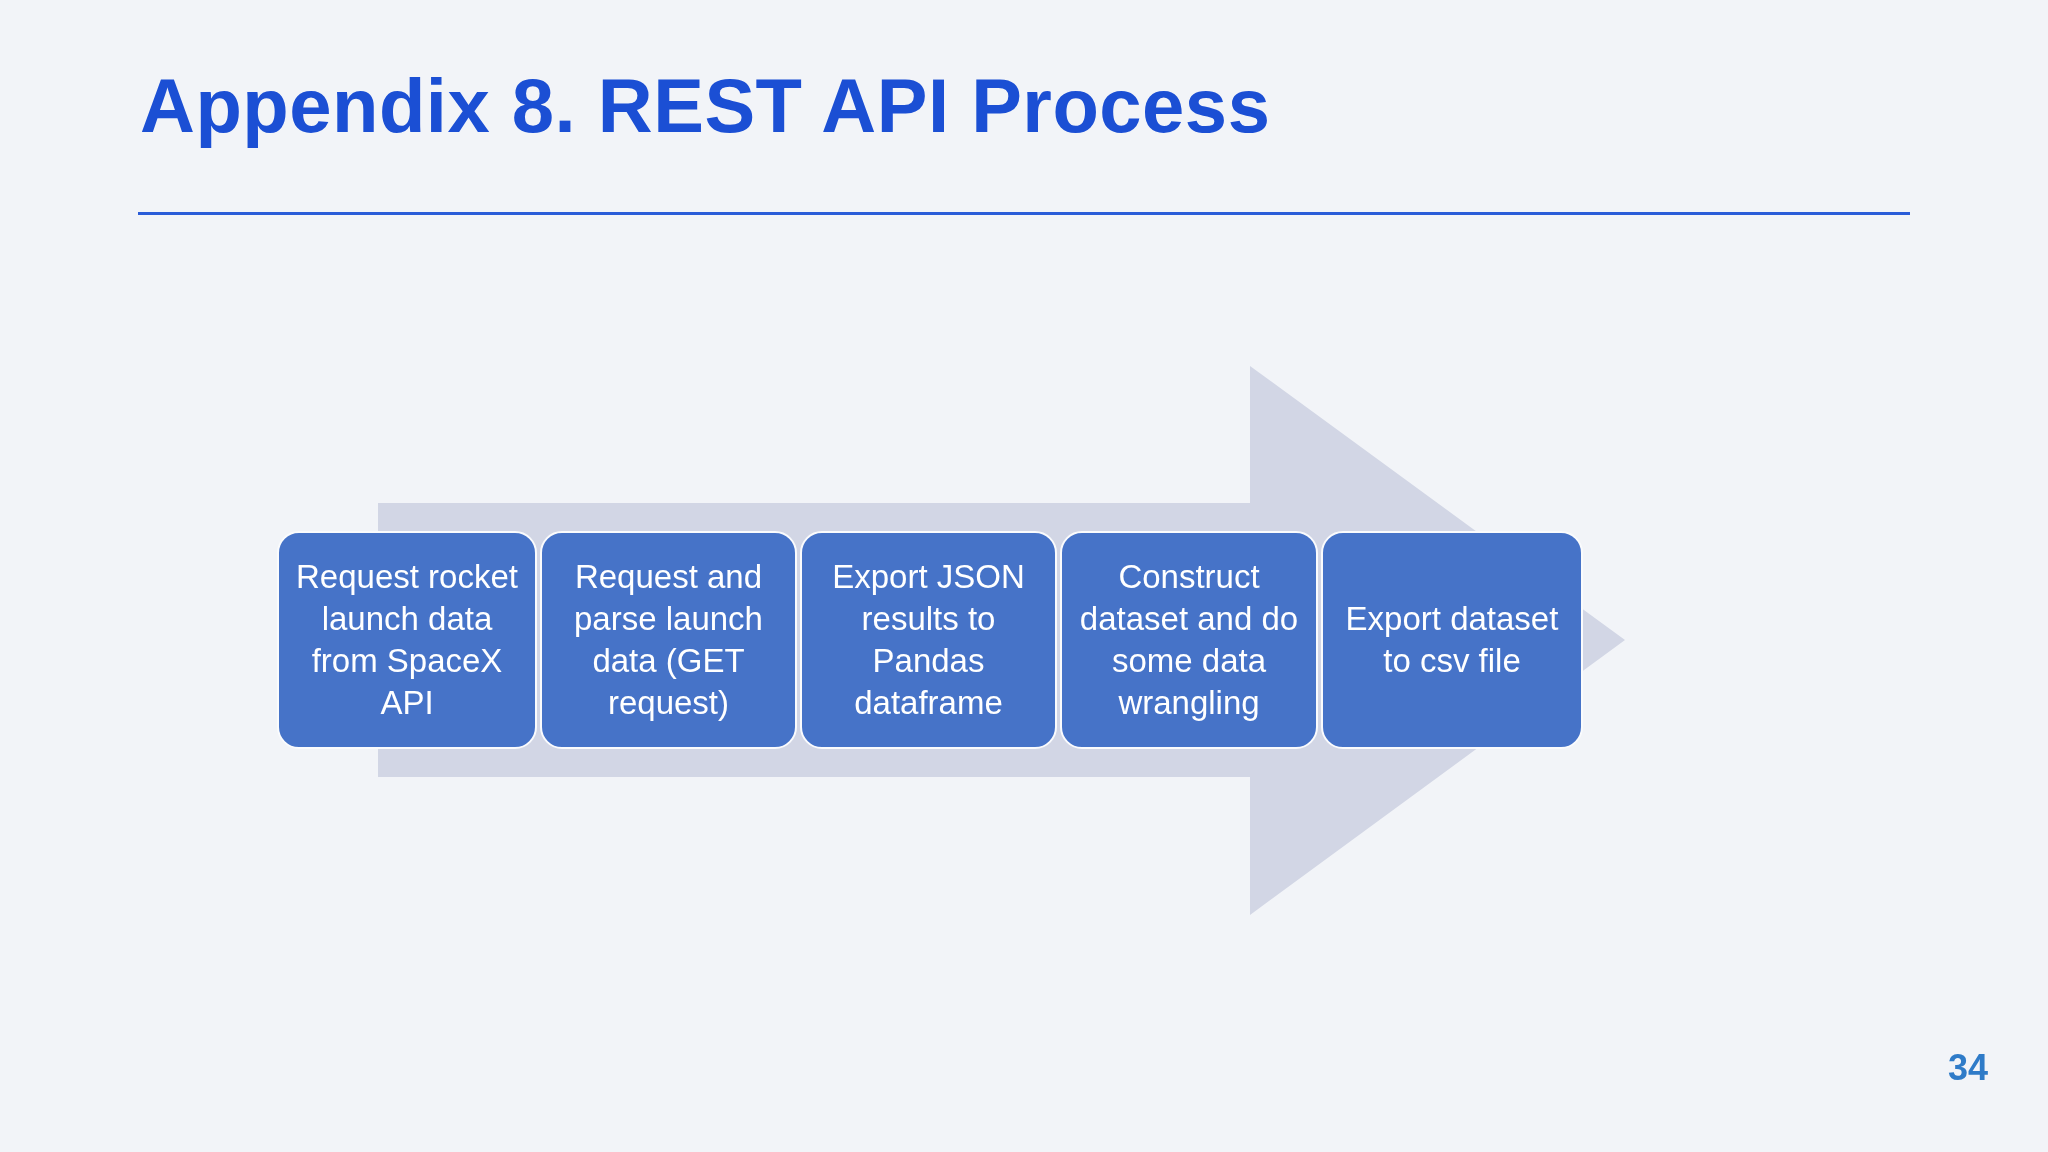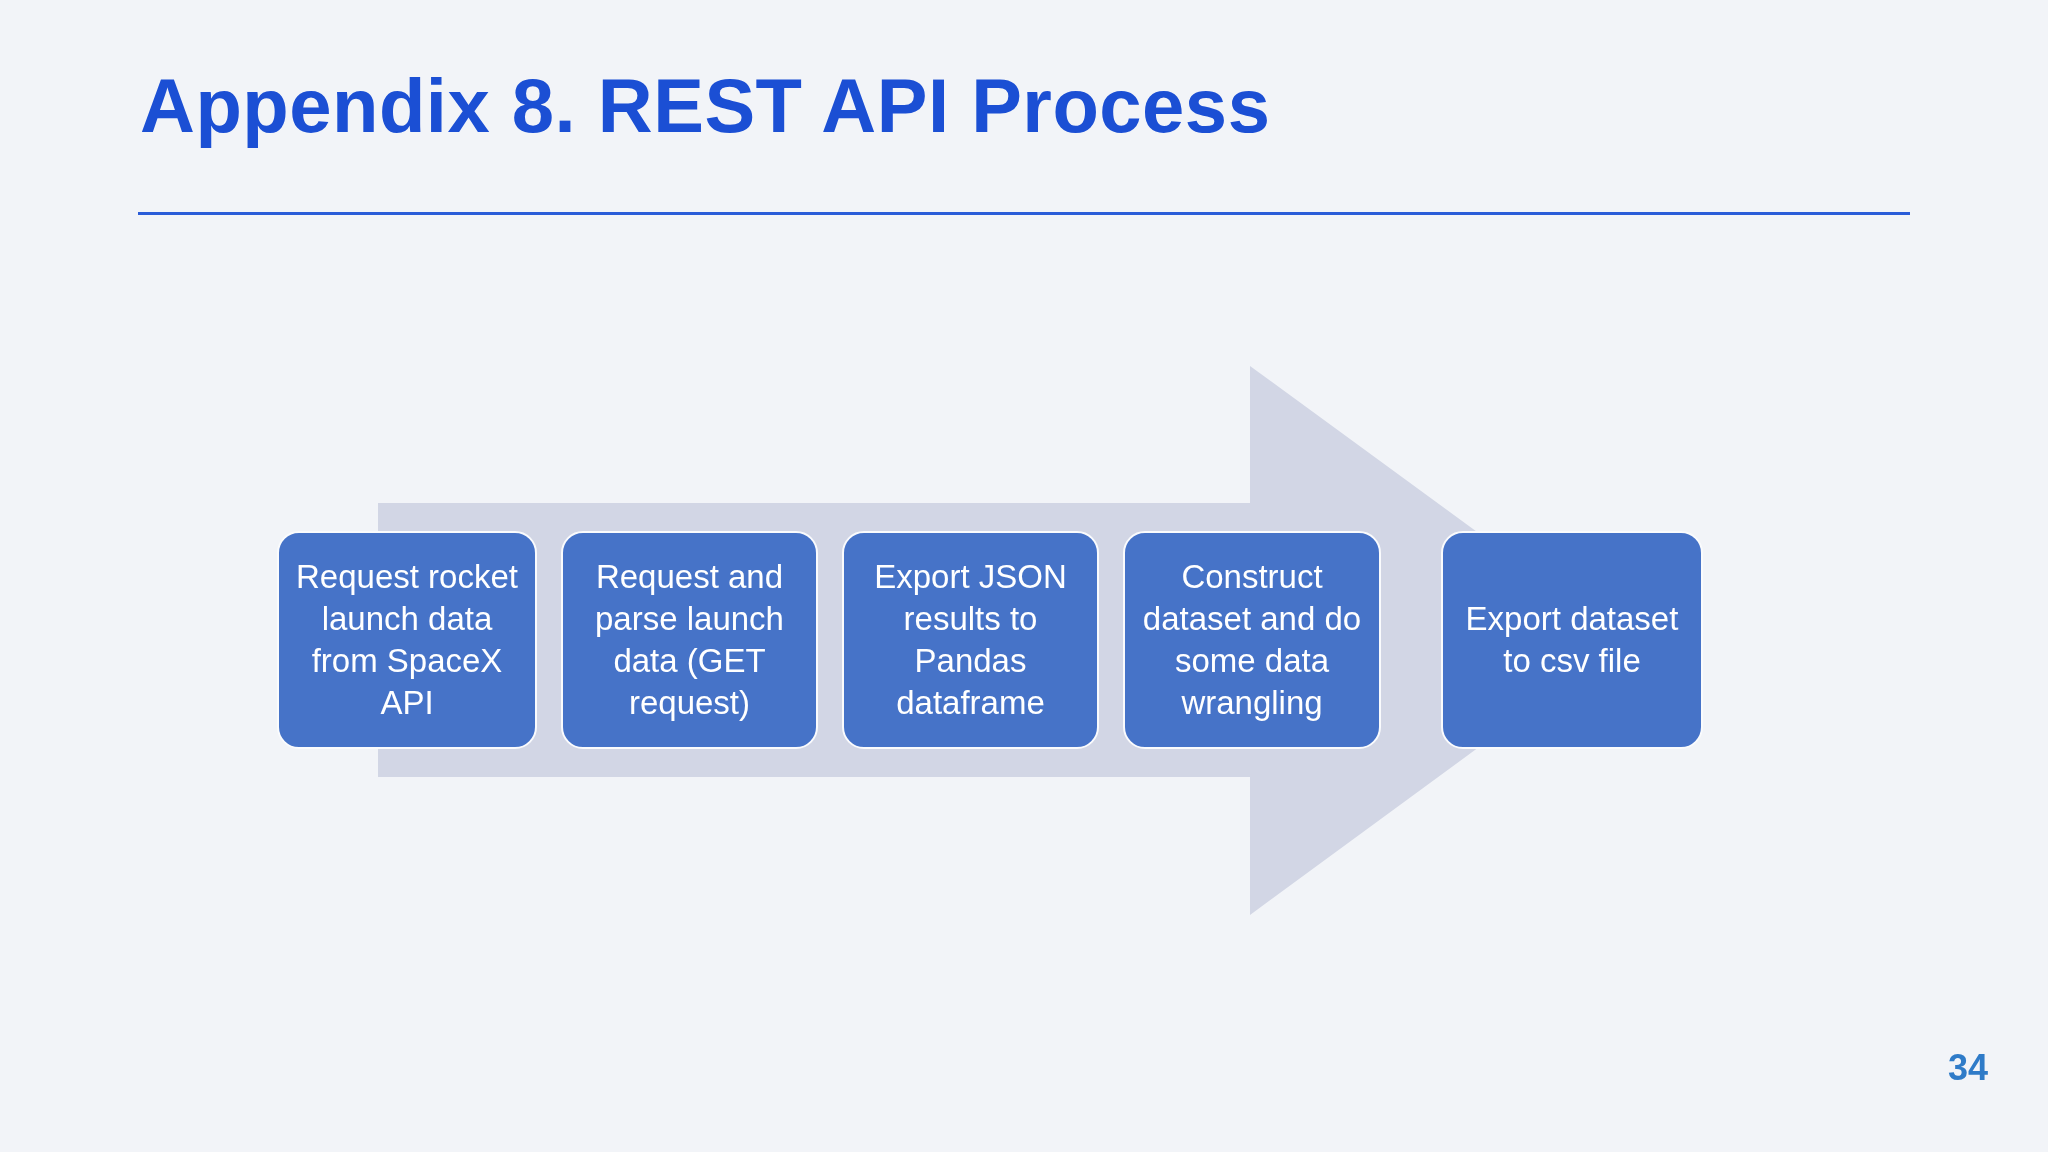--- a/index.html
+++ b/index.html
@@ -47,21 +47,21 @@
   }
 
   
   .steps {
     position: absolute;
     left: 277px;
     top: 531px;
     height: 218px;
     display: flex;
     align-items: stretch;
-    gap: 24px;
+    gap: 3px;
   }
   .step-box {
     background: #4673C8;
     border: 2px solid #FAFBFD;
     border-radius: 22px;
     display: flex;
     align-items: center;
     justify-content: center;
     text-align: center;
     color: #FFFFFF;
@@ -71,21 +71,21 @@
     box-sizing: border-box;
   }
   .step-box .step-text {
     display: block;
     width: 100%;
   }
   .w1 { width: 260px; }
   .w2 { width: 257px; }
   .w3 { width: 257px; }
   .w4 { width: 258px; }
-  .w5 { width: 262px; margin-left: 36px; }
+  .w5 { width: 262px; }
 
   
   .page-number {
     position: absolute;
     right: 60px;
     bottom: 63px;
     font-size: 36px;
     font-weight: 700;
     color: #2F7BC8;
   }

